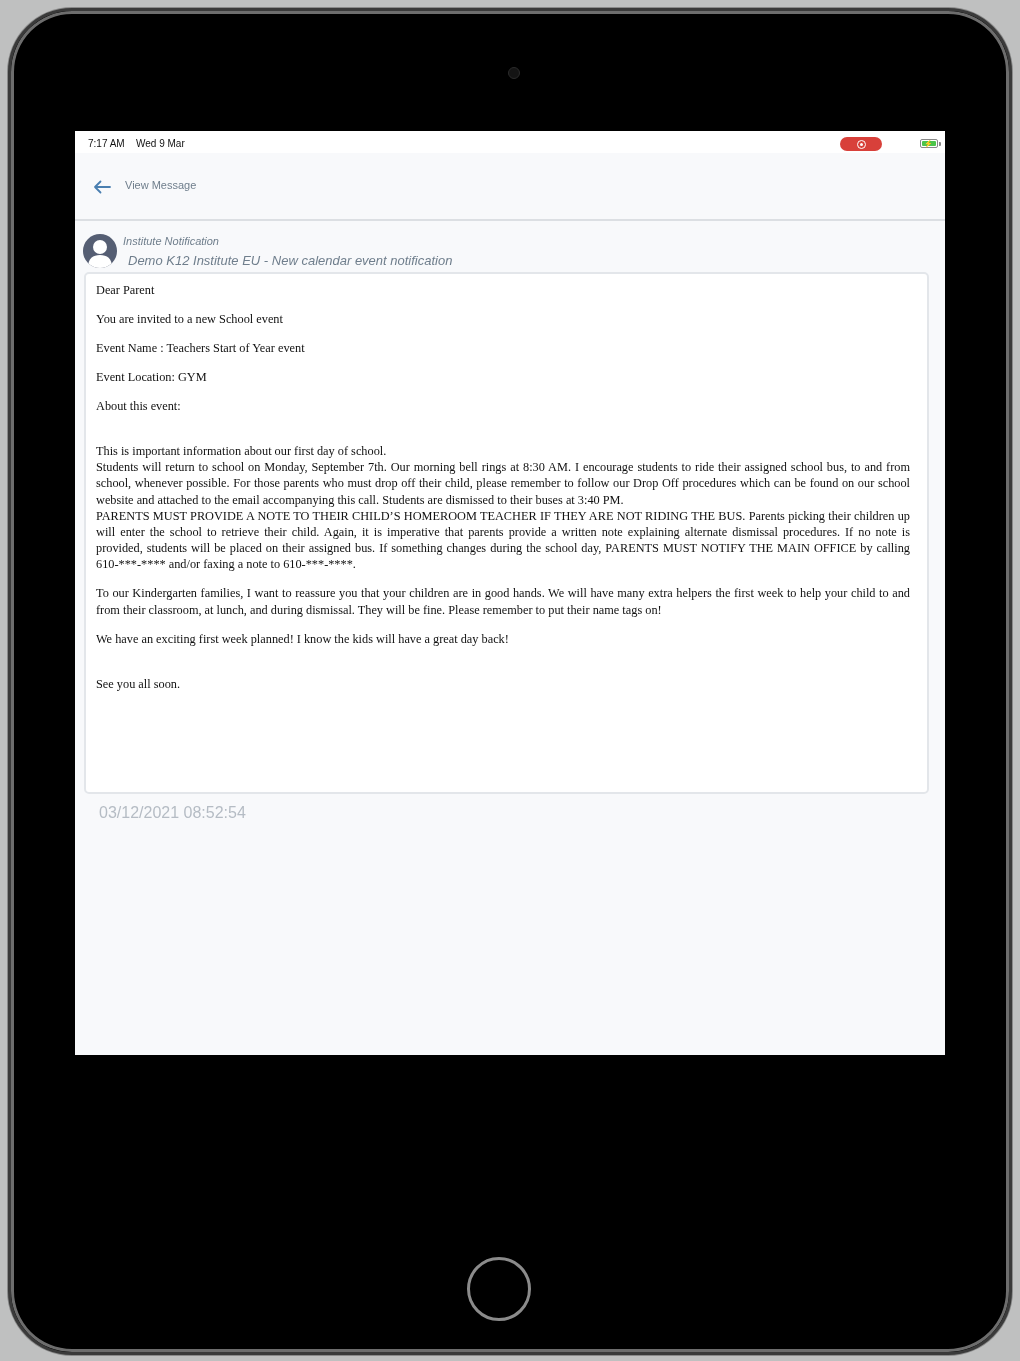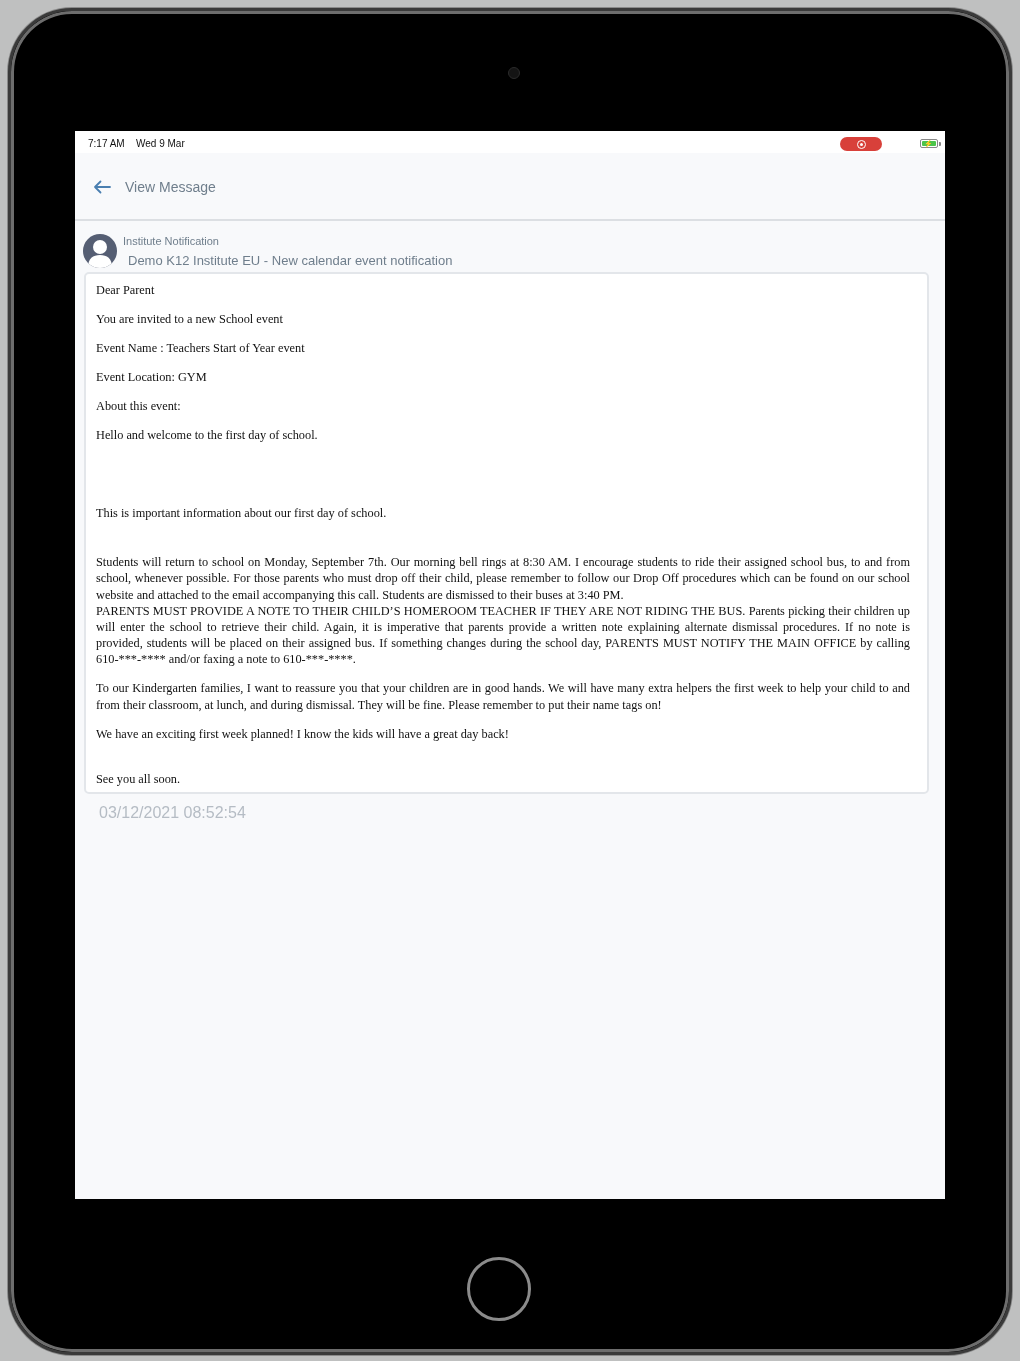--- a/index.html
+++ b/index.html
@@ -15,21 +15,21 @@
     .camera {
       position: absolute; left: 497px; top: 56px; width: 12px; height: 12px;
       border-radius: 50%; background: #141414; border: 1px solid #2b2b2b;
     }
     .home-button {
       position: absolute; left: 467px; top: 1257px; width: 64px; height: 64px;
       border-radius: 50%; border: 3px solid #8b8b8b; background: #000;
     }
 
     .screen {
-      position: absolute; left: 75px; top: 131px; width: 870px; height: 1068px;
+      position: absolute; left: 75px; top: 131px; width: 870px; height: 924px;
       background: #f8f9fb; overflow: hidden;
     }
 
     .status-bar {
       position: absolute; left: 0; top: 0; width: 100%; height: 22px;
       background: #ffffff; display: flex; align-items: center;
       font-size: 10px; color: #111;
     }
     .status-time { position: absolute; left: 13px; top: 7px; }
     .status-date { position: absolute; left: 61px; top: 7px; text-align: center; }
@@ -54,41 +54,41 @@
 
     .nav-header {
       position: absolute; left: 0; top: 22px; width: 100%; height: 68px;
       background: #f8f9fb; border-bottom: 2px solid #dcdfe3;
     }
     .back-button {
       position: absolute; left: 14px; top: 22px; width: 26px; height: 24px;
       display: flex; align-items: center; justify-content: center; cursor: pointer;
     }
     .nav-title {
-      position: absolute; left: 50px; top: 26px; font-size: 14px; color: #6f7e8c;
+      position: absolute; left: 50px; top: 26px; font-size: 11px; color: #6f7e8c;
     }
 
     .sender {
-      position: absolute; left: 8px; top: 102px; width: 850px; height: 40px;
+      position: absolute; left: 8px; top: 102px; width: 850px; height: 40px; font-style: italic;
     }
     .avatar {
       position: absolute; left: 0; top: 1px; width: 34px; height: 34px;
       border-radius: 50%; background: #555e73; overflow: hidden;
     }
     .sender-name { position: absolute; left: 40px; top: 2px; font-size: 11px; color: #6f7e8c; }
     .sender-subject { position: absolute; left: 45px; top: 20px; font-size: 13px; color: #6f7e8c; }
 
     .message-card {
       position: absolute; left: 9px; top: 141px; width: 845px; height: 522px;
       background: #ffffff; border: 2px solid #e3e6ea; border-radius: 5px;
       padding: 8px 17px 0 10px;
       font-family: "Liberation Serif", serif; font-size: 12.3px; color: #111; line-height: 16.2px;
     }
     .message-card p { margin: 0 0 12.8px 0; }
-    .message-card p.gap { margin-bottom: 0; margin-top: 33px; }
+    .message-card p.gap { margin-bottom: 0; }
     .message-card .spacer { height: 16px; }
     .message-card p.just { text-align: justify; }
 
     .timestamp {
       position: absolute; left: 24px; top: 673px; font-size: 16px; color: #b5bcc4;
     }
 
     .home-indicator {
       position: absolute; left: 305px; top: 1092px; width: 270px; height: 5px;
       background: #000; border-radius: 3px;
@@ -134,21 +134,20 @@
       <span class="sender-name">Institute Notification</span>
       <span class="sender-subject">Demo K12 Institute EU - New calendar event notification</span>
     </div>
 
     <div class="message-card">
       <p>Dear Parent</p>
       <p>You are invited to a new School event</p>
       <p>Event Name : Teachers Start of Year event</p>
       <p>Event Location: GYM</p>
       <p>About this event:</p>
-      <p>Hello and welcome to the first day of school.</p>
       <div class="spacer"></div>
       <p class="gap">This is  important information about our first day of school.</p>
       <p class="gap just">Students will return to school on Monday, September 7th. Our morning bell rings at 8:30 AM.  I encourage students to ride their assigned school bus, to and from school, whenever possible. For those parents who must drop off their child, please remember to follow our Drop Off procedures which can be found on our school website and attached to the email accompanying this call. Students are dismissed to their buses at 3:40 PM.</p>
       <p class="just">PARENTS MUST PROVIDE A NOTE TO THEIR CHILD’S HOMEROOM TEACHER IF THEY ARE NOT RIDING THE BUS.  Parents picking their children up will enter the school to retrieve their child. Again, it is imperative that parents provide a written note explaining alternate dismissal procedures.  If no note is provided, students will be placed on their assigned bus.  If something changes during the school day, PARENTS MUST NOTIFY THE MAIN OFFICE by calling 610-***-**** and/or faxing a note to 610-***-****.</p>
       <p class="just">To our Kindergarten families, I want to reassure you that your children are in good hands.  We will have many extra helpers the first week to help your child to and from their classroom, at lunch, and during dismissal.  They will be fine.  Please remember to put their name tags on!</p>
       <p>We have an exciting first week planned! I know the kids will have a great day back!</p>
       <div class="spacer"></div>
       <p>See you all soon.</p>
     </div>
 

